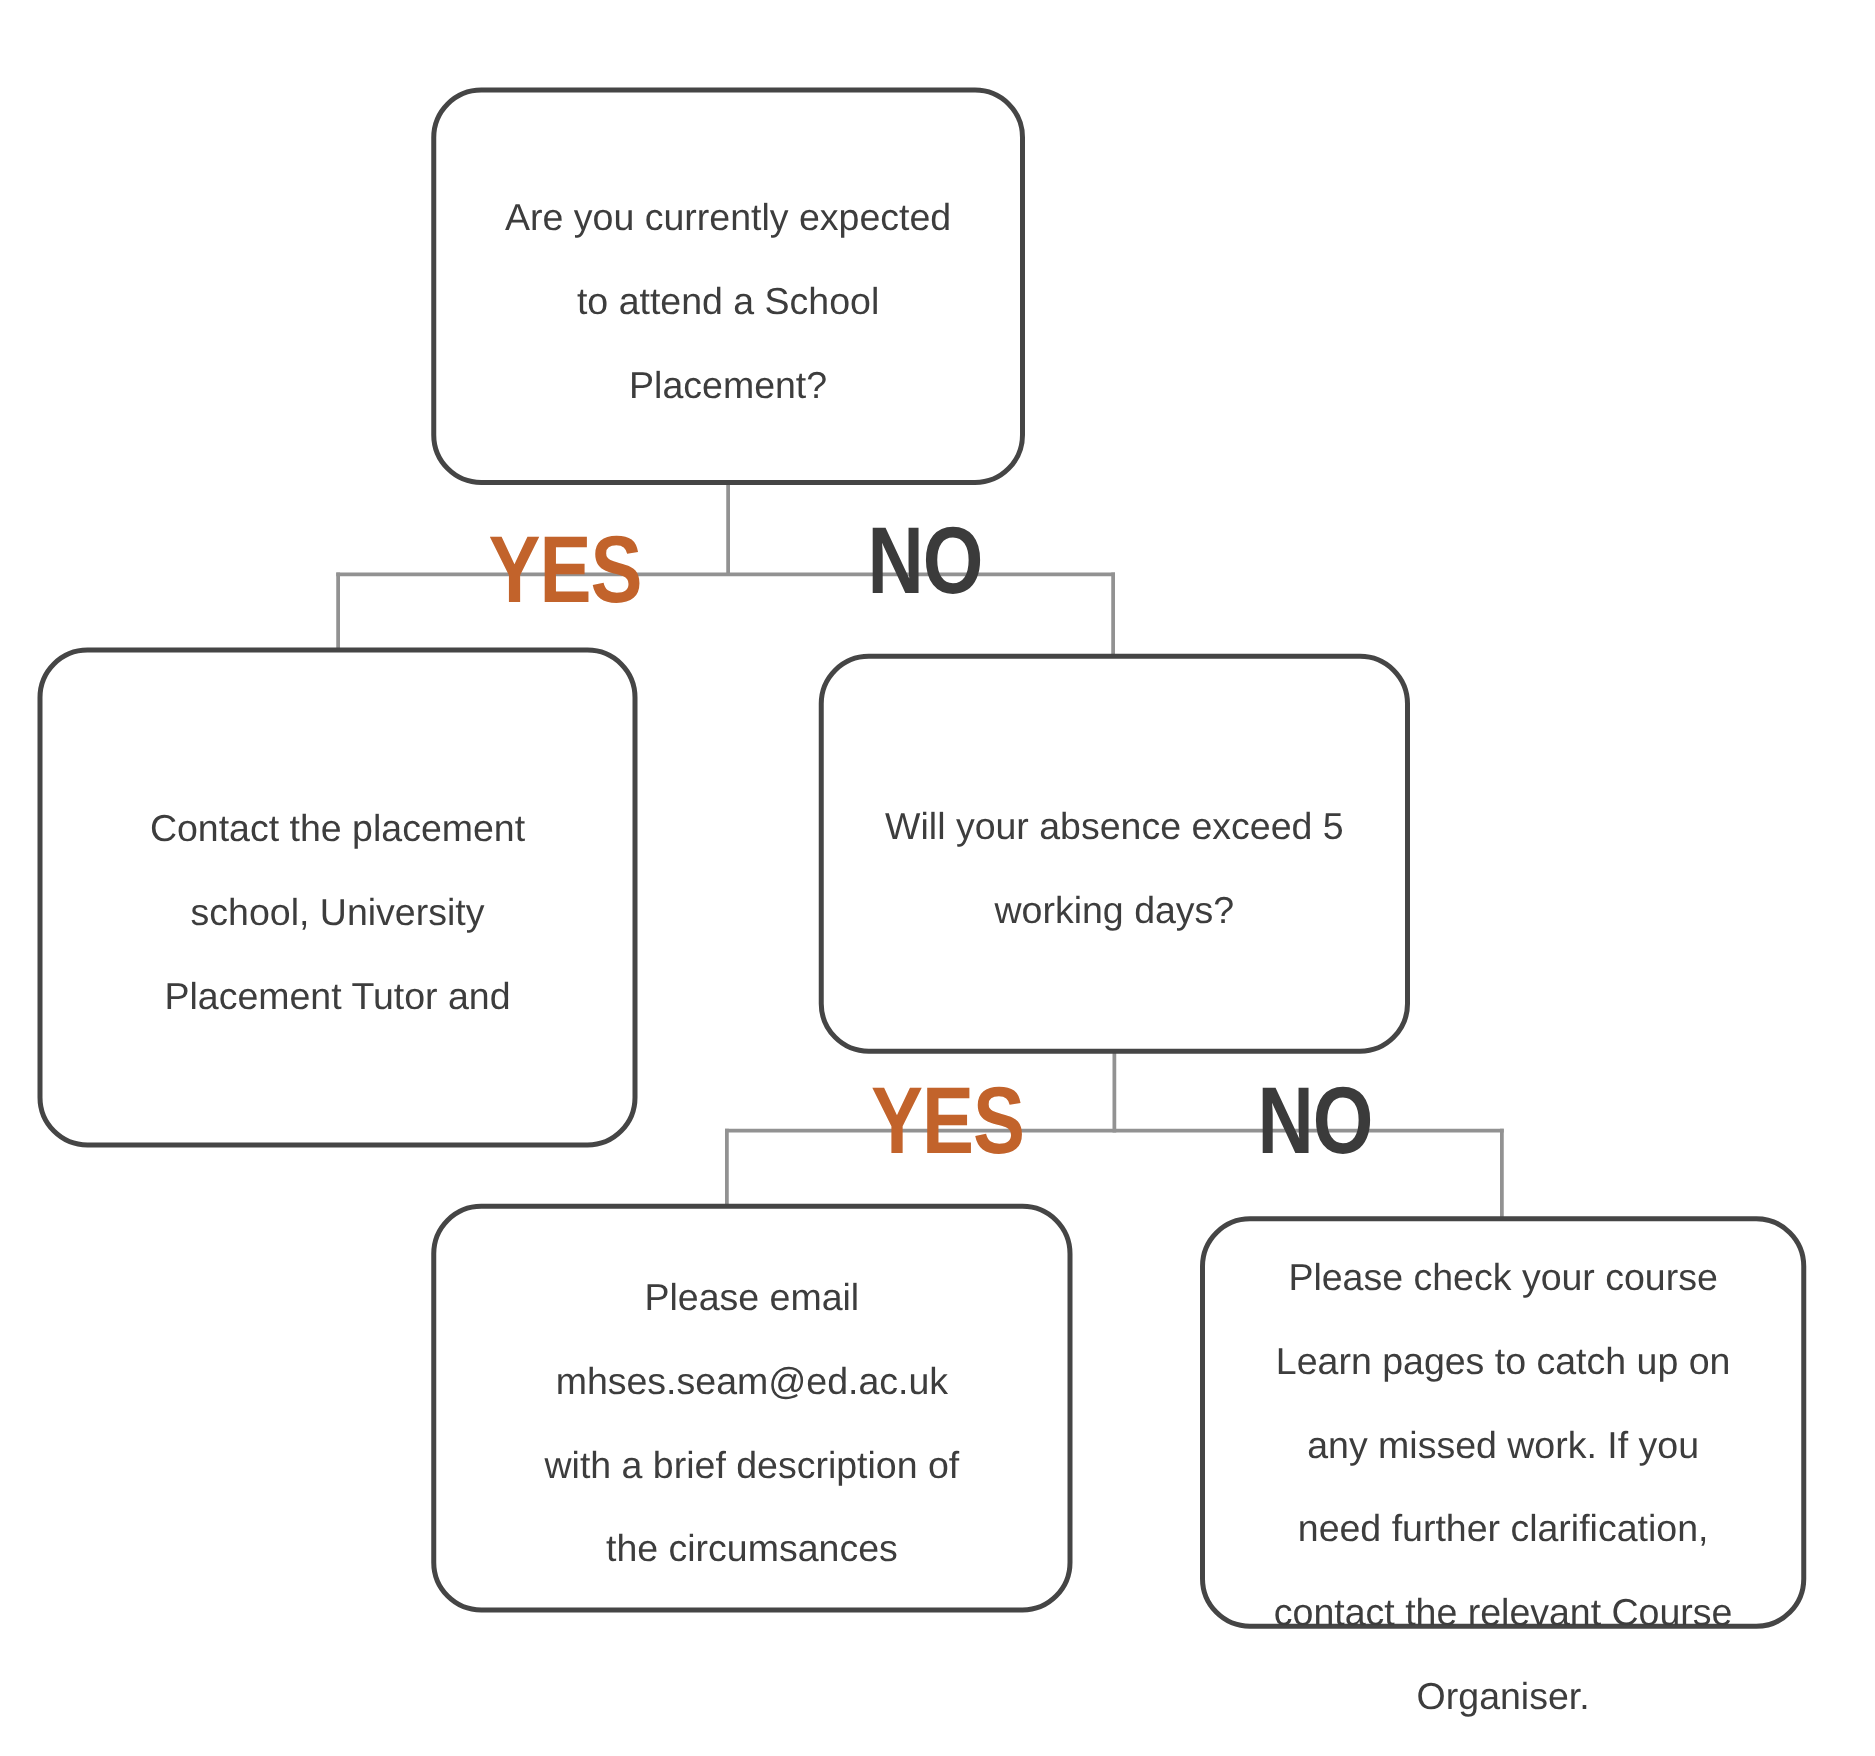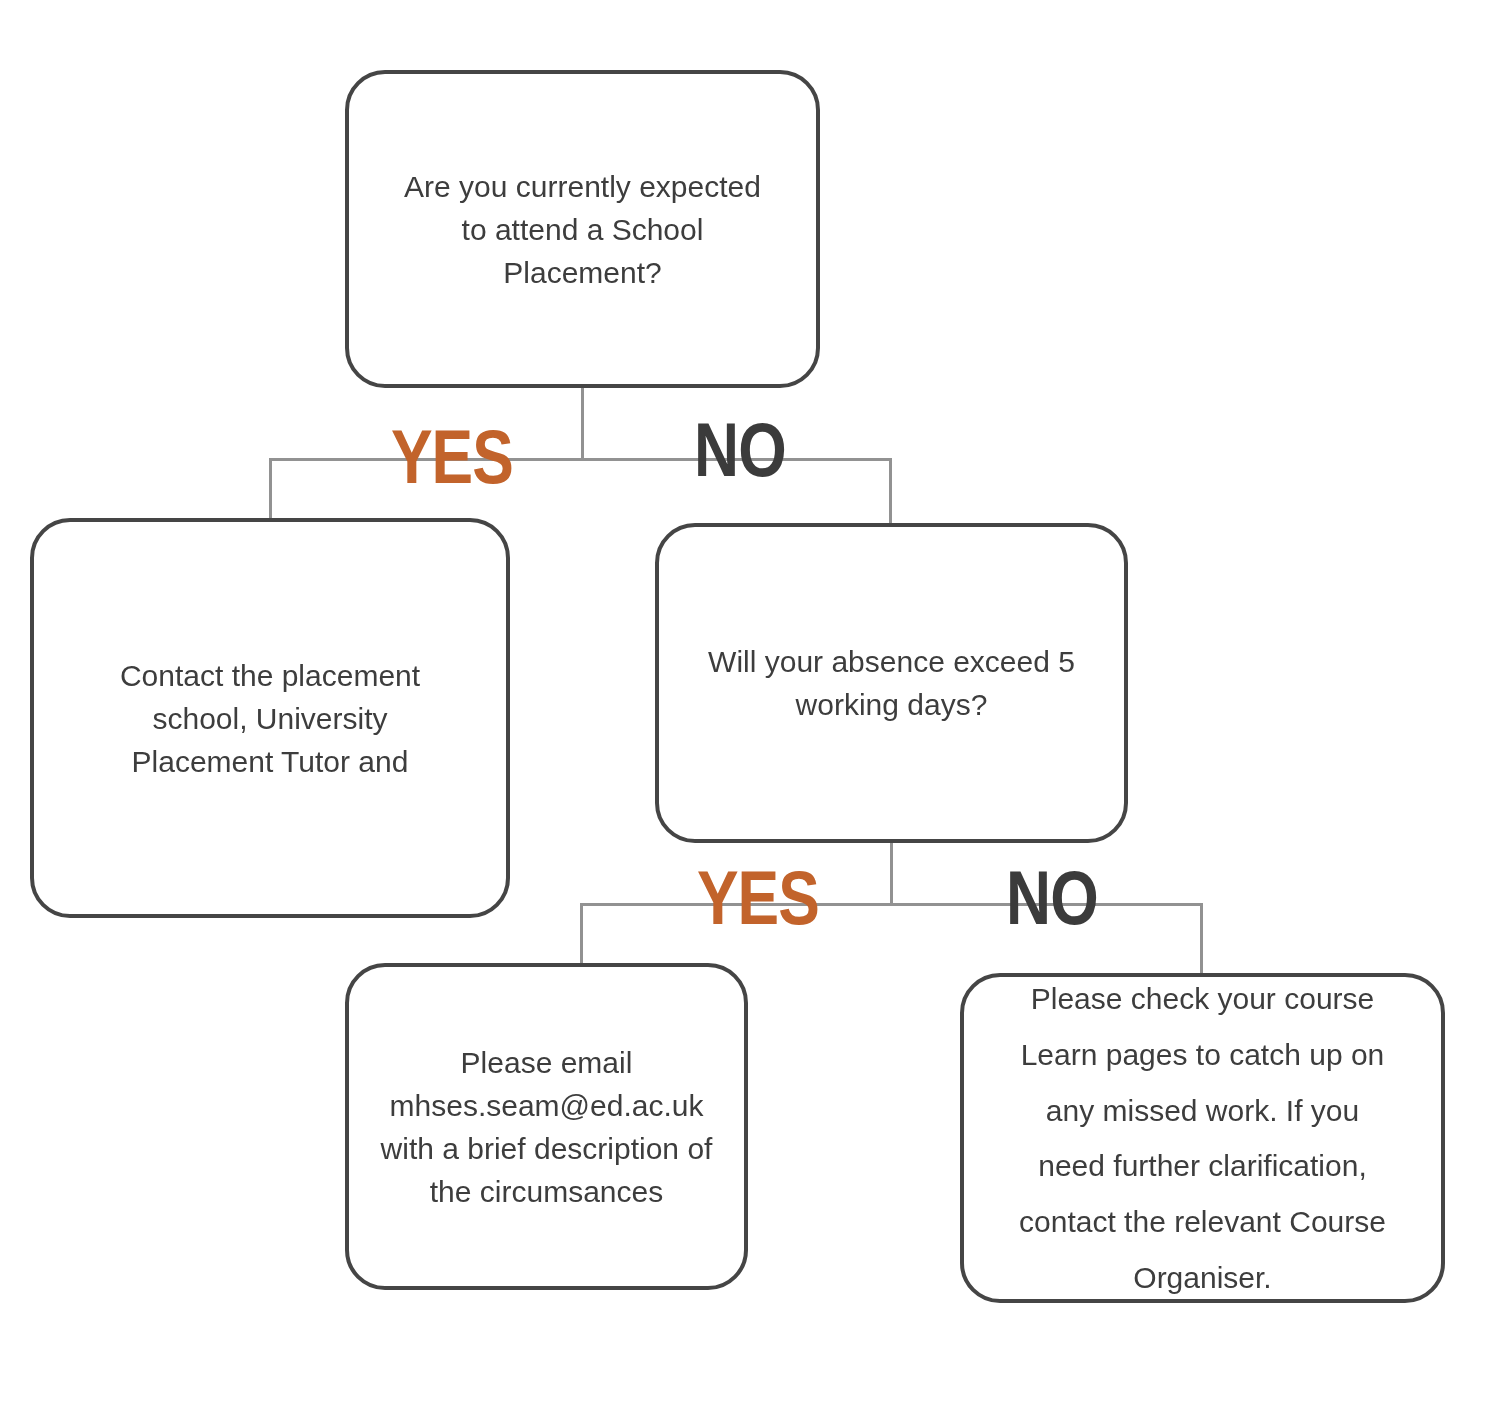--- a/index.html
+++ b/index.html
@@ -41,25 +41,25 @@
     display: flex;
     flex-direction: column;
     justify-content: center;
     align-items: center;
     text-align: center;
     color: var(--text-color);
     font-size: 30px;
     line-height: 43px;
     font-weight: 400;
   }
-  .node .tline { white-space: nowrap; }
+  .node .tline { white-space: nowrap; margin-top: 24px; }
   #boxA { left: 345px; top: 70px;  width: 475px; height: 318px; }
   #boxB { left: 30px;  top: 518px; width: 480px; height: 400px; }
   #boxC { left: 655px; top: 523px; width: 473px; height: 320px; }
-  #boxD { left: 345px; top: 963px; width: 403px; height: 327px; }
+  #boxD { left: 345px; top: 963px; width: 513px; height: 327px; }
   #boxE { left: 960px; top: 973px; width: 485px; height: 330px; justify-content: space-between; }
   
   .branch-label {
     position: absolute;
     font-weight: 700;
     font-size: 76px;
     letter-spacing: -1px;
     transform: translate(-50%, -50%) scaleX(0.82);
     white-space: nowrap;
   }

